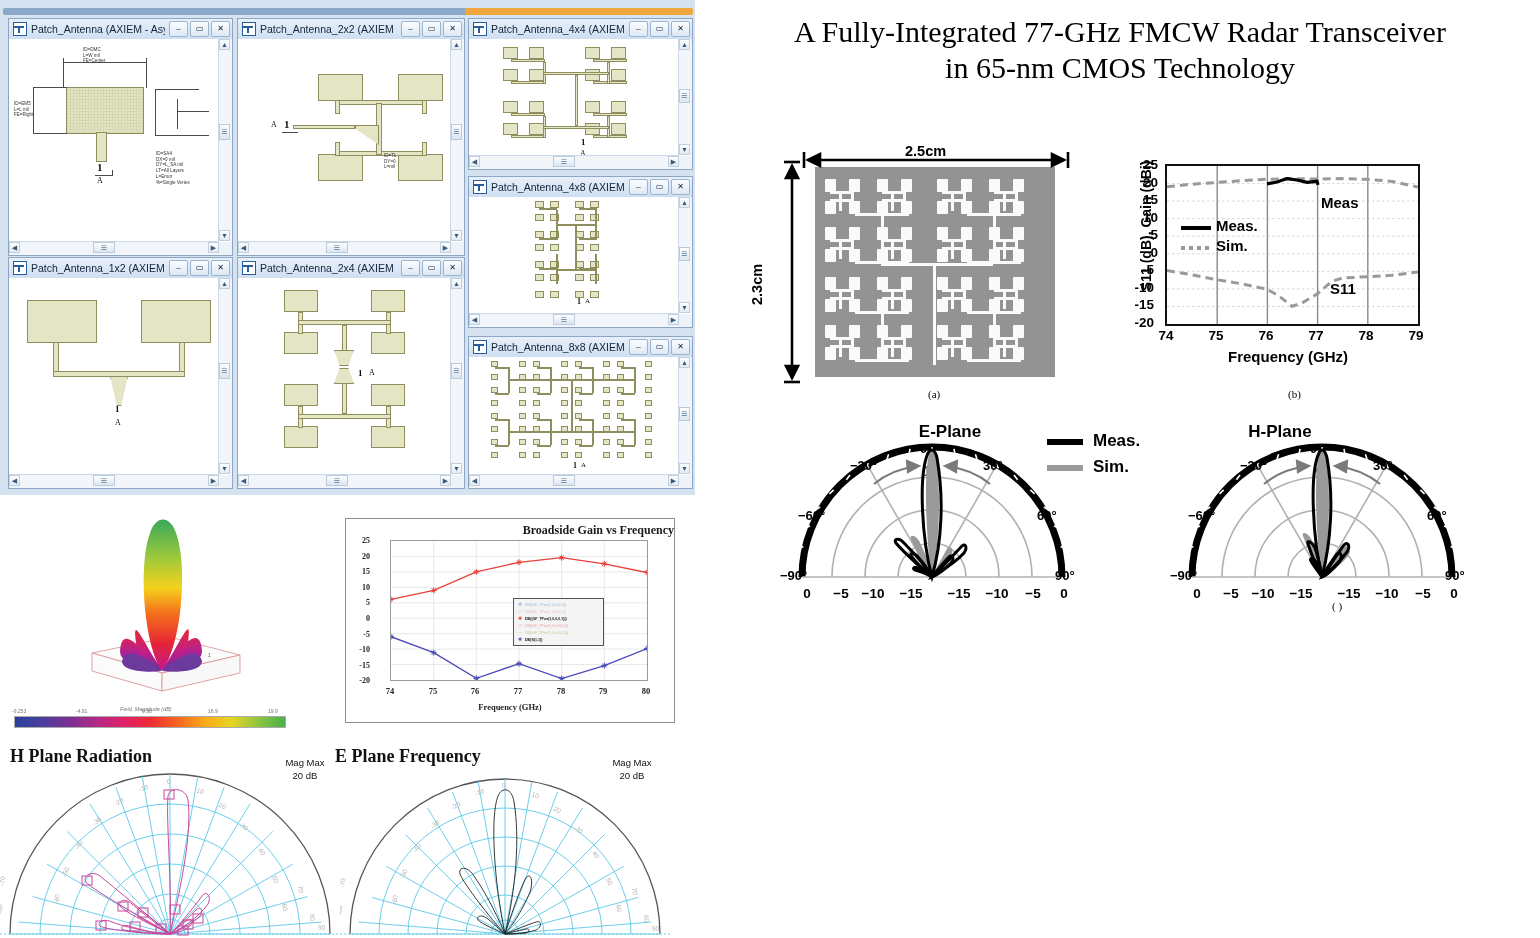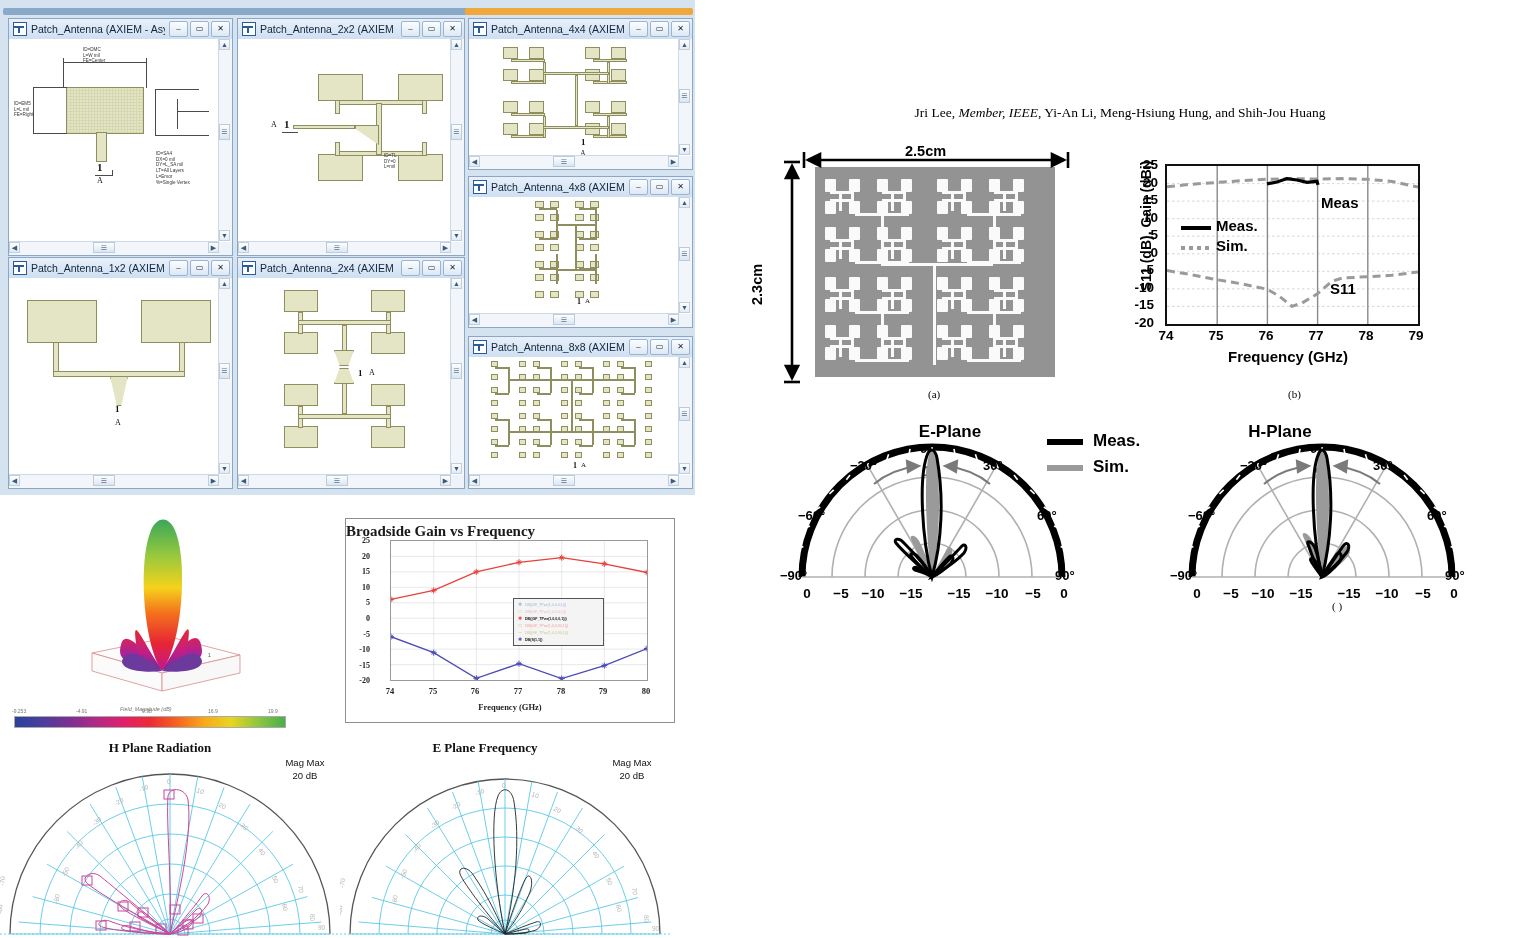--- a/index.html
+++ b/index.html
@@ -64,43 +64,43 @@
           #e0206c 40%, #ee2b34 50%, #f5641f 60%, #f9a81a 70%,
           #e8d520 80%, #8ec63f 90%, #49b04a 100%);
         border:1px solid #aaa;box-sizing:border-box;}
   .cbar-lab{position:absolute;font-size:5px;color:#777;font-family:"Liberation Sans",sans-serif;}
   #cbar-title{position:absolute;left:120px;top:706px;font-size:5.4px;color:#777;
               font-style:italic;}
 
   
   #gainchart{position:absolute;left:345px;top:518px;width:330px;height:205px;
              background:#ffffff;border:1px solid #8f8f8f;box-sizing:border-box;}
-  #gc-title{position:absolute;left:0;right:0;top:4px;text-align:left;
-            font-size:15px;font-weight:bold;color:#1a1a1a;
+  #gc-title{position:absolute;left:0;right:0;top:4px;text-align:right;
+            font-size:12px;font-weight:bold;color:#1a1a1a;
             font-family:"Liberation Serif",serif;}
   #gc-plot{position:absolute;left:44px;top:21px;width:258px;height:141px;
            border:1px solid #9a9a9a;box-sizing:border-box;background:#fff;}
   .gc-ytick{position:absolute;right:304px;text-align:right;width:40px;
             font-size:8px;color:#222;font-weight:bold;
             font-family:"Liberation Serif",serif;}
   .gc-xtick{position:absolute;width:30px;text-align:center;font-size:8.5px;
             color:#222;font-weight:bold;font-family:"Liberation Serif",serif;}
   #gc-xlabel{position:absolute;left:0;right:0;top:183px;text-align:center;
              font-size:8.5px;color:#222;font-weight:bold;
              font-family:"Liberation Serif",serif;}
   #gc-legend{position:absolute;left:167px;top:79px;width:91px;height:48px;
              background:#f4f4f4;border:1px solid #555;box-sizing:border-box;
              padding:2px 3px;}
   .gc-leg-row{display:flex;align-items:center;height:7px;gap:2px;}
   .gc-leg-txt{font-size:3.6px;white-space:nowrap;}
   .gc-leg-mk{width:6px;height:5px;flex:0 0 6px;font-size:5px;line-height:5px;text-align:center;}
 
   
-  .polar-title{position:absolute;font-size:13px;font-weight:bold;color:#111;
-               font-family:"Liberation Serif",serif;text-align:center;}
+  .polar-title{position:absolute;font-size:18px;font-weight:bold;color:#111;
+               font-family:"Liberation Serif",serif;text-align:left;margin-top:6px;}
   .magmax{position:absolute;font-size:9.5px;color:#111;text-align:center;
           line-height:1.35;font-family:"Liberation Sans",sans-serif;}
 
   
   #paper{position:absolute;left:700px;top:0;width:840px;height:938px;background:#fff;}
   #ptitle{position:absolute;left:20px;top:14px;width:800px;text-align:center;
           font-family:"Liberation Serif",serif;font-size:30px;color:#000;
           line-height:1.2;}
   #pauthors{position:absolute;left:20px;top:105px;width:800px;text-align:center;
             font-family:"Liberation Serif",serif;font-size:13.5px;color:#000;}
@@ -866,21 +866,24 @@
     <path d="M165,172 C150,156 124,122 120,112 C118,104 128,104 134,114 C148,134 160,160 165,172Z"></path>
     <path d="M165,172 C172,150 182,122 186,116 C190,110 194,118 190,130 C182,150 170,166 165,172Z"></path>
     <path d="M165,172 C156,168 142,162 138,158 C136,154 142,152 148,157 C156,164 162,170 165,172Z"></path>
     <path d="M165,172 C174,168 190,162 196,160 C202,158 202,165 196,168 C184,172 170,172 165,172Z"></path>
     <path d="M165,172 C172,170 182,168 186,167 C190,166 190,170 186,171 C176,172 168,172 165,172Z"></path>
   </g>
 </svg>
 
 <div id="paper">
 
-  <div id="pauthors"><span>Jri Lee, </span><i>Member, IEEE</i><span>,  Yi-An Li,  Meng-Hsiung Hung,  and  Shih-Jou Huang</span></div>
+  <div id="ptitle">
+    <span>A Fully-Integrated 77-GHz FMCW Radar Transceiver</span><br>
+    <span>in 65-nm CMOS Technology</span>
+  </div>
 </div>
 
 <div id="diefig">
   <svg width="240" height="210" viewBox="0 0 240 210">
     <rect x="0" y="0" width="240" height="210" fill="#939393"></rect>
     <g fill="#fafafa">
       
     </g>
     <g id="die-elements" fill="#fafafa">
         <rect x="10" y="12" width="11" height="13" rx="1"></rect>

